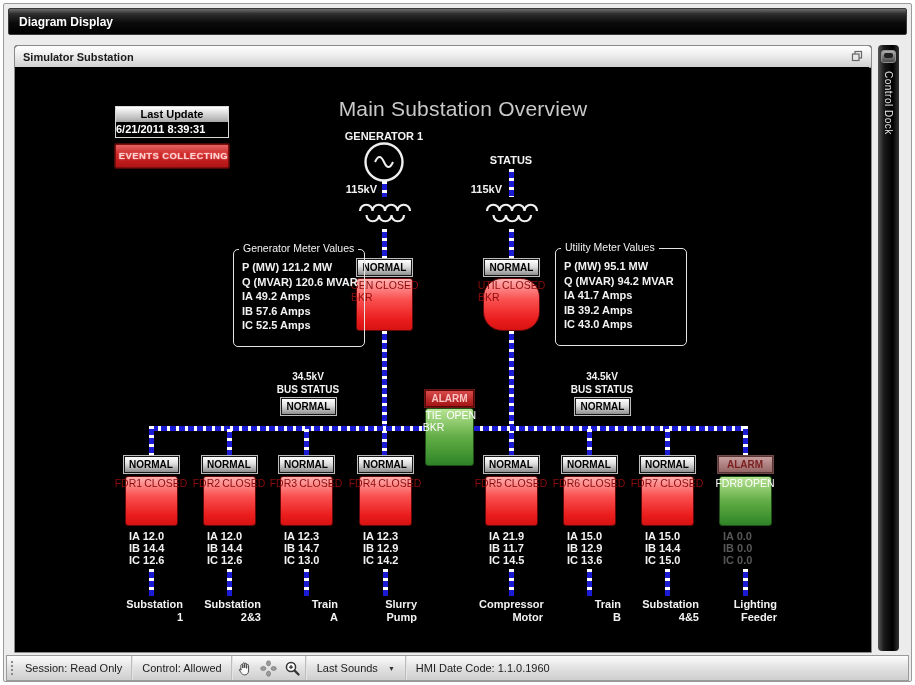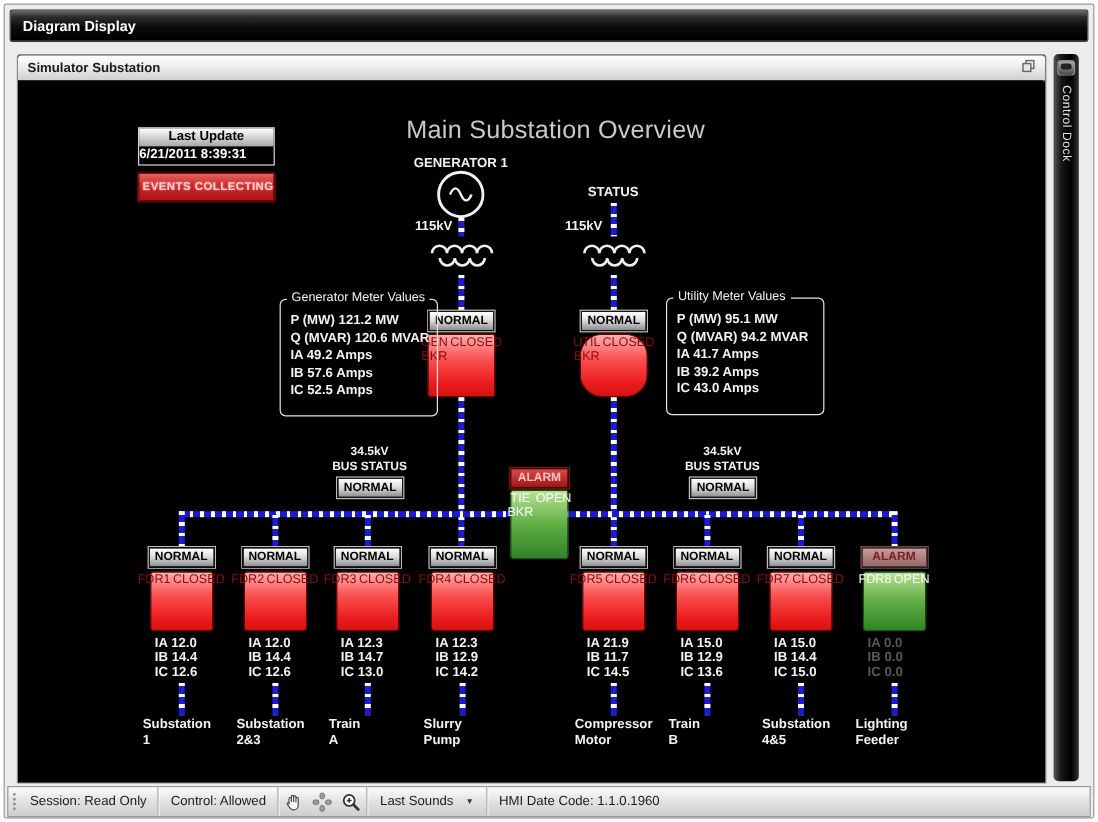--- a/index.html
+++ b/index.html
@@ -61,21 +61,21 @@
   
   .feeder{position:absolute;top:389px;width:64px;}
   .feeder .badge{width:53px;margin:0 auto;}
   .feeder .fbkr{width:51px;height:48px;margin:3px auto 0;}
   .feeder.closed .fbkr{background:linear-gradient(#ffb0b0 0%,#fa5050 40%,#ea1c1c 80%,#d61212 100%);border:1px solid #650808;color:#8c0c0c;}
   .feeder.open .fbkr{background:linear-gradient(#b8e494 0%,#62ad45 50%,#2f8427 100%);border:1px solid #1d4f17;color:#fff;}
   .feeder .currents{margin-top:4px;text-align:center;}
   .feeder .currents div{font-size:11px;font-weight:bold;line-height:12px;text-align:left;display:block;width:44px;margin:0 auto;}
   .feeder.open .currents div{color:#585858;}
   .feeder .dropline{width:5px;height:27px;margin:3px auto 0;background:repeating-linear-gradient(180deg,#ffffff 0 3px,#1b1bd4 3px 9px);}
-  .feeder .load{margin-top:2px;text-align:left;font-size:11px;font-weight:bold;line-height:13px;}
+  .feeder .load{margin-top:2px;text-align:right;font-size:11px;font-weight:bold;line-height:13px;}
 
   
   .dock{position:absolute;left:874px;top:41px;width:21px;height:606px;border-radius:4px;
     background:linear-gradient(90deg,#555 0%,#181818 30%,#000 70%,#333 100%);
     display:flex;flex-direction:column;align-items:center;cursor:pointer;}
   .dock-btn{width:13px;height:11px;margin-top:5px;border-radius:3px;border:1px solid #909090;
     background:linear-gradient(#b0b0b0,#4a4a4a);}
   .dock-btn .inner{margin:2px;height:5px;border-radius:2px;background:#222;}
   .dock-label{margin-top:8px;color:#e6e6e6;font-size:10px;writing-mode:vertical-rl;letter-spacing:.5px;}
 

